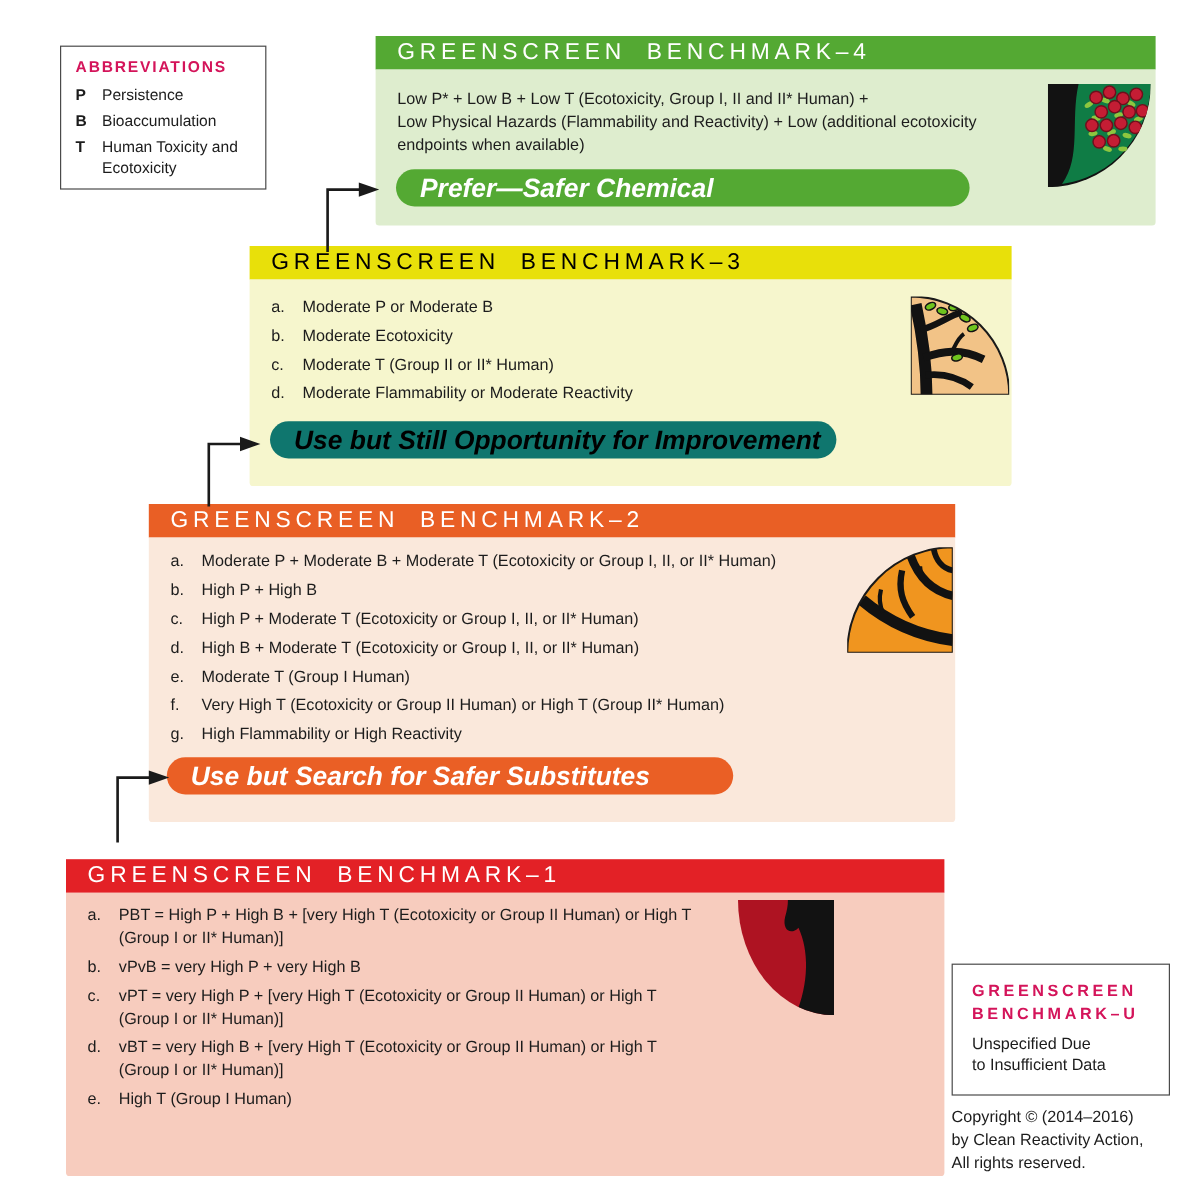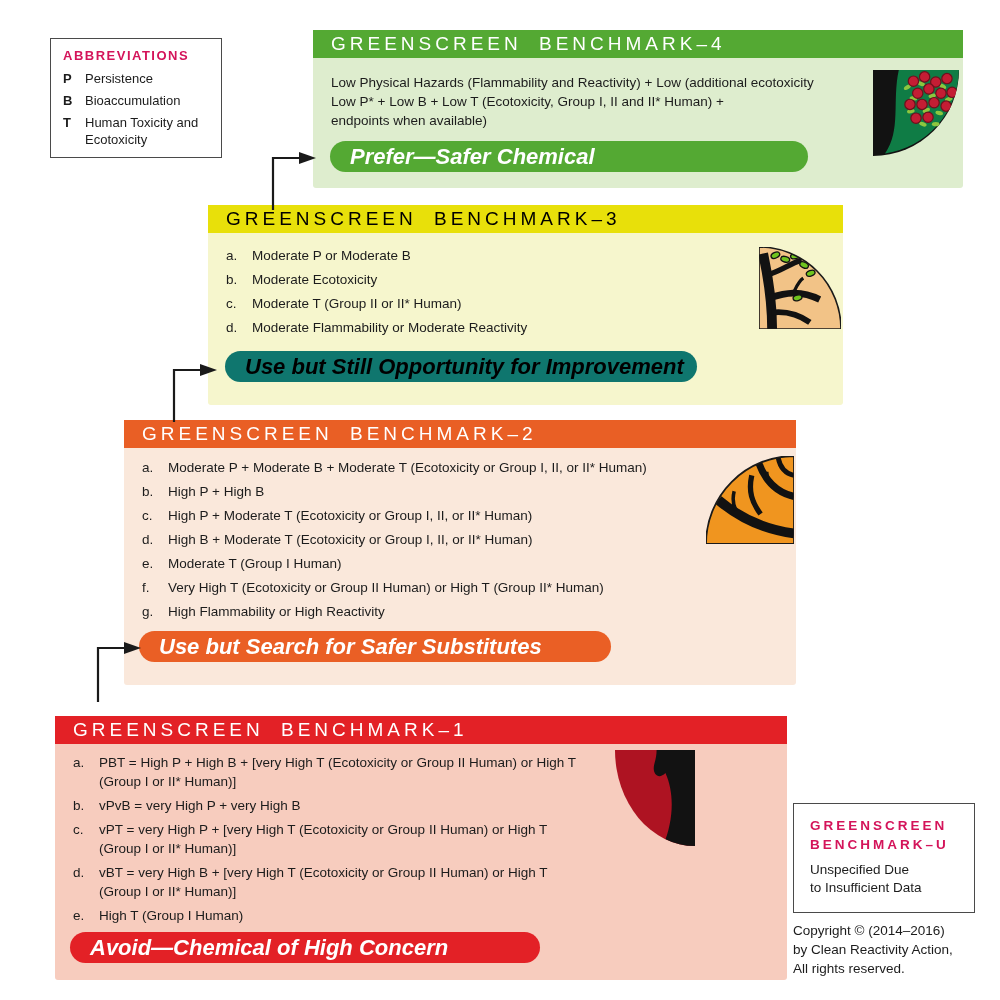--- a/index.html
+++ b/index.html
@@ -82,22 +82,22 @@
     </div>
   </div>
 
   <div class="panel" id="p-b4">
     <div class="panel-body"></div>
     <div class="panel-header">
       <span>GREENSCREEN BENCHMARK–4</span>
     </div>
     <div style="position:relative;">
       <div class="desc">
+        <div>Low P* + Low B + Low T (Ecotoxicity, Group I, II and II* Human) +</div>
         <div>Low Physical Hazards (Flammability and Reactivity) + Low (additional ecotoxicity</div>
-        <div>Low P* + Low B + Low T (Ecotoxicity, Group I, II and II* Human) +</div>
         <div>endpoints when available)</div>
       </div>
     </div>
     <div class="pill">
       <span>Prefer—Safer Chemical</span>
     </div>
     <svg class="icon" width="86" height="86" viewBox="0 0 100 100">
       <defs>
           <clipPath id="clip4">
             <path d="M0,0 H100 A100,100 0 0 1 0,100 Z"></path>
@@ -275,23 +275,20 @@
         <li>
             <span class="ltr">d.</span>
             <span class="txt">vBT = very High B + [very High T (Ecotoxicity or Group II Human) or High T (Group I or II* Human)]</span>
           </li>
         <li>
             <span class="ltr">e.</span>
             <span class="txt">High T (Group I Human)</span>
           </li>
       </ul>
     </div>
-    <div class="pill">
-      <span>Avoid—Chemical of High Concern</span>
-    </div>
     <svg class="icon" width="80" height="96" viewBox="0 0 100 100" preserveAspectRatio="none">
       <defs>
           <clipPath id="clip1">
             <path d="M0,0 H100 V100 A100,100 0 0 1 0,0 Z"></path>
           </clipPath>
         </defs>
       <g clip-path="url(#clip1)">
         <rect width="100" height="100" fill="#AE1322"></rect>
         <path d="M52,0 H100 V100 L60,100 C74,72 74,44 63,24 C55,31 46,26 49,15 C51,9 52,5 52,0 Z" fill="#121212"></path>
       </g>

